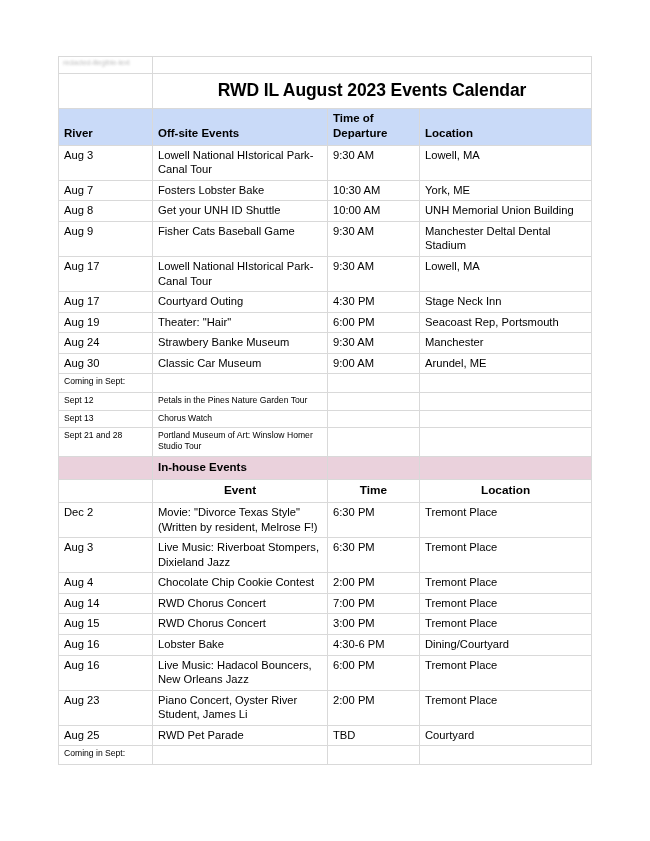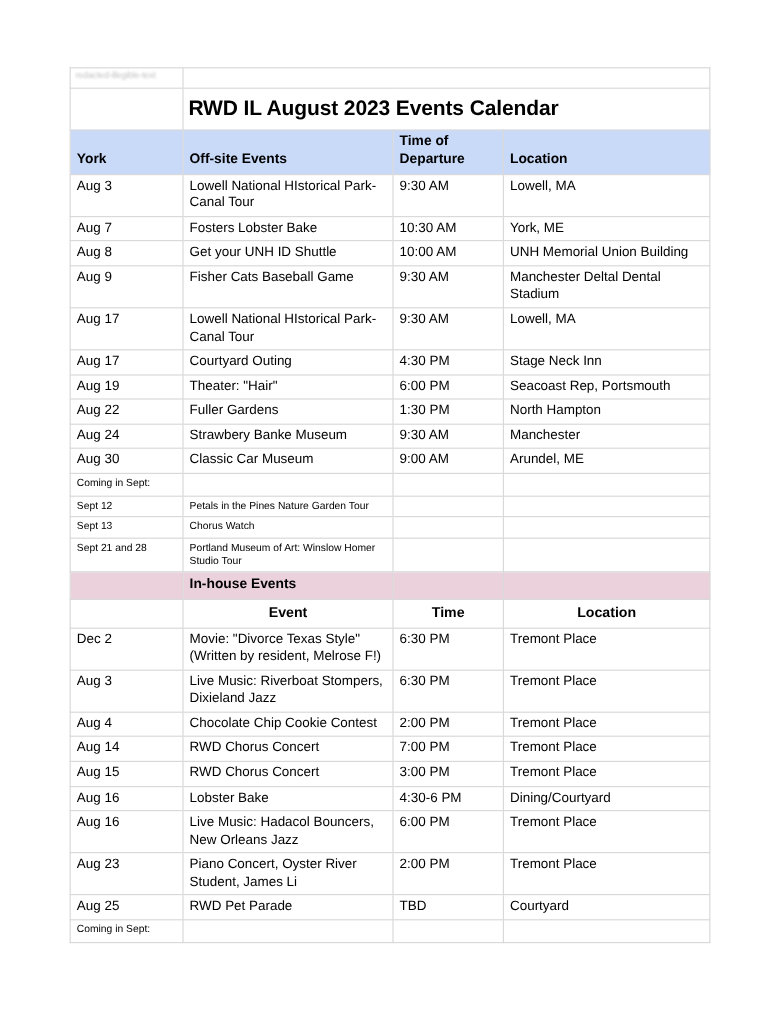--- a/index.html
+++ b/index.html
@@ -62,21 +62,21 @@
     white-space: nowrap;
     overflow: hidden;
     max-width: 86px;
   }
   td.stub-blank { height: 11px; }
 
   
   td.title-cell {
     font-size: 17.5px;
     font-weight: bold;
-    text-align: left;
+    text-align: center;
     padding: 5px 4px 6px 4px;
     letter-spacing: -0.1px;
     vertical-align: middle;
   }
   td.title-empty { }
 
   
   tr.hdr-blue td {
     background: #c9daf8;
     font-weight: bold;
@@ -137,21 +137,21 @@
         <td class="stub-cell"><span class="redacted-text">redacted-illegible-text</span></td>
         <td class="stub-blank" colspan="3"></td>
       </tr>
 
       <tr>
         <td class="title-empty"></td>
         <td class="title-cell" colspan="3">RWD IL August 2023 Events Calendar</td>
       </tr>
 
       <tr class="hdr-blue">
-        <td class="hdr-bottom-align">York</td>
+        <td class="hdr-bottom-align">River</td>
         <td class="hdr-bottom-align">Off-site Events</td>
         <td class="two-line"><span>Time of</span><br><span>Departure</span></td>
         <td class="hdr-bottom-align">Location</td>
       </tr>
 
       <tr>
         <td>Aug 3</td>
         <td>Lowell National HIstorical Park-Canal Tour</td>
         <td>9:30 AM</td>
         <td>Lowell, MA</td>
@@ -184,26 +184,20 @@
         <td>Aug 17</td>
         <td>Courtyard Outing</td>
         <td>4:30 PM</td>
         <td>Stage Neck Inn</td>
       </tr>
       <tr>
         <td>Aug 19</td>
         <td>Theater: "Hair"</td>
         <td>6:00 PM</td>
         <td>Seacoast Rep, Portsmouth</td>
-      </tr>
-      <tr>
-        <td>Aug 22</td>
-        <td>Fuller Gardens</td>
-        <td>1:30 PM</td>
-        <td>North Hampton</td>
       </tr>
       <tr>
         <td>Aug 24</td>
         <td>Strawbery Banke Museum</td>
         <td>9:30 AM</td>
         <td>Manchester</td>
       </tr>
       <tr>
         <td>Aug 30</td>
         <td>Classic Car Museum</td>

